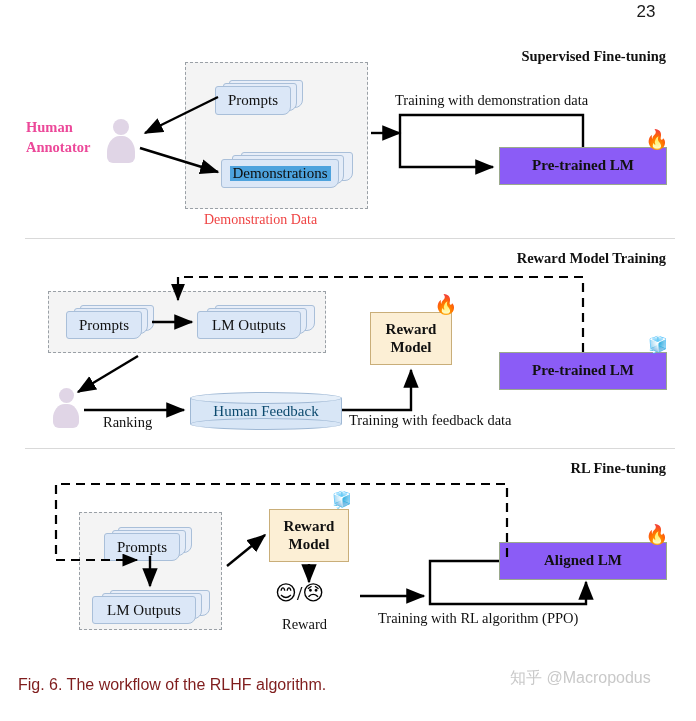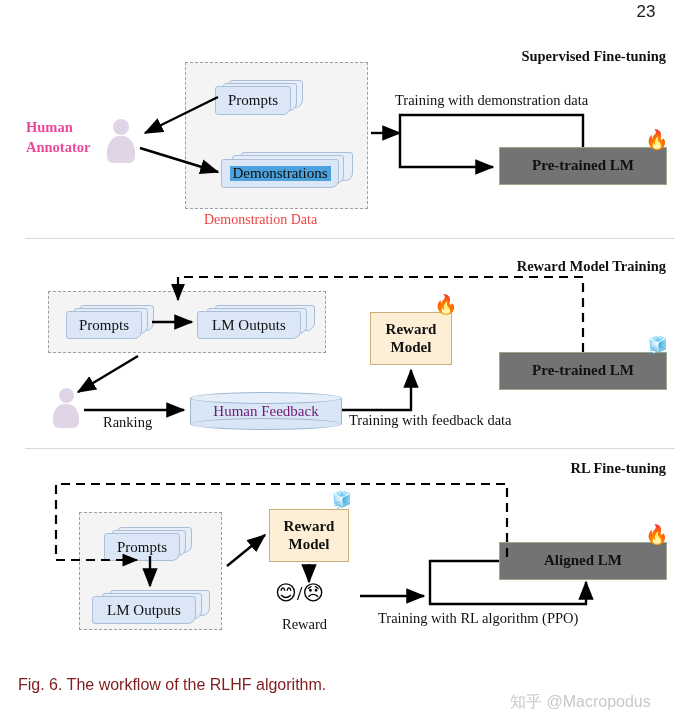--- a/index.html
+++ b/index.html
@@ -70,21 +70,21 @@
 
   
   .model-box{
     box-sizing:border-box;
     display:flex;align-items:center;justify-content:center;
     text-align:center;
     font-family:"Liberation Serif", serif;
     font-weight:bold;font-size:15px;color:#111;
     line-height:1.15;
   }
-  .box-green{background:#737373;border:1px solid #9aa98c;}
+  .box-green{background:#8b5cf6;border:1px solid #9aa98c;}
   .box-cream{background:#fcefd5;border:1px solid #c9ae79;}
 
   
   .badge{
     font-size:19px;line-height:1;
     font-family:"DejaVu Sans", sans-serif;
   }
   .badge.ice{font-size:16px;}
 
   
@@ -118,21 +118,21 @@
     box-sizing:border-box;
   }
   .cyl .bot{
     position:absolute;left:0;right:0;bottom:0;height:12px;
     background:#d8e6f6;border:1px solid #9fb8d4;border-radius:50%;
     box-sizing:border-box;
   }
   .cyl .ctext{
     position:absolute;left:0;right:0;top:0;bottom:0;
     display:flex;align-items:center;justify-content:center;
-    font-family:"Liberation Serif", serif;font-size:15px;color:#701a75;
+    font-family:"Liberation Serif", serif;font-size:15px;color:#0c4a6e;
     white-space:nowrap;
   }
 
   
   .edge-label{
     font-family:"Liberation Serif", serif;
     font-size:14.5px;color:#111;white-space:nowrap;
   }
 
   
@@ -198,21 +198,21 @@
     </div>
   </div>
 
   <div class="abs edge-label" style="left:395px;top:92px;">Training with demonstration data</div>
 
   <div class="abs model-box box-green" style="left:499px;top:147px;width:168px;height:38px;">
     <span>Pre-trained LM</span>
   </div>
   <div class="abs badge" style="left:645px;top:130px;">🔥</div>
 
-  <div class="abs sec-title" style="left:396px;top:250px;width:270px;margin-top:8px;">Reward Model Training</div>
+  <div class="abs sec-title" style="left:396px;top:250px;width:270px;">Reward Model Training</div>
 
   <div class="abs group-box" style="left:48px;top:291px;width:278px;height:62px;"></div>
 
   <div class="abs stack" style="left:66px;top:305px;width:88px;height:34px;">
     <div class="sheet s3" style="left:14px;top:0px;width:74px;height:26px;"></div>
     <div class="sheet s2" style="left:8px;top:3px;width:74px;height:26px;"></div>
     <div class="sheet s1" style="left:0px;top:6px;width:76px;height:28px;">
       <span class="label">Prompts</span>
     </div>
   </div>
@@ -288,21 +288,21 @@
   <div class="abs edge-label" style="left:282px;top:616px;">Reward</div>
 
   <div class="abs model-box box-green" style="left:499px;top:542px;width:168px;height:38px;">
     <span>Aligned LM</span>
   </div>
   <div class="abs badge" style="left:645px;top:525px;">🔥</div>
 
   <div class="abs edge-label" style="left:378px;top:610px;">Training with RL algorithm (PPO)</div>
 
   <div class="abs caption" style="left:18px;top:676px;">Fig. 6. The workflow of the RLHF algorithm.</div>
-  <div class="abs watermark" style="left:510px;top:668px;margin-top:24px;">知乎 @Macropodus</div>
+  <div class="abs watermark" style="left:510px;top:668px;">知乎 @Macropodus</div>
 
   <svg class="overlay" viewBox="0 0 696 721">
     <defs>
       <marker id="ah" markerWidth="9" markerHeight="9" refX="7.4" refY="3.2" orient="auto" markerUnits="strokeWidth">
         <path d="M0,0 L8,3.2 L0,6.4 z" fill="#000"></path>
       </marker>
       <marker id="ahs" markerWidth="8" markerHeight="8" refX="6.6" refY="2.9" orient="auto" markerUnits="strokeWidth">
         <path d="M0,0 L7.2,2.9 L0,5.8 z" fill="#000"></path>
       </marker>
     </defs>

